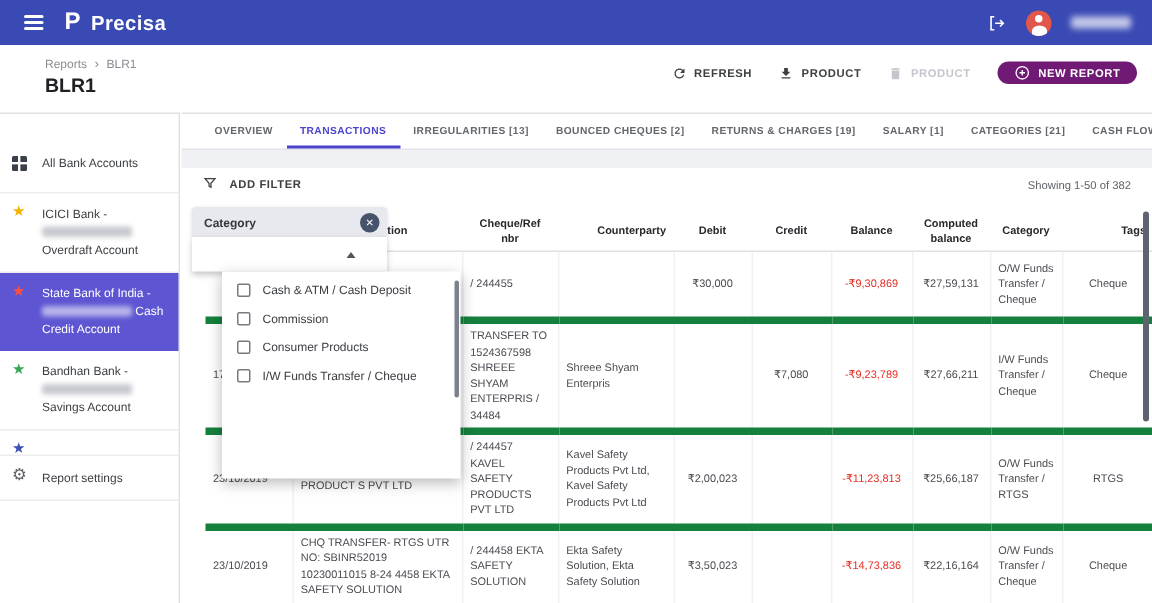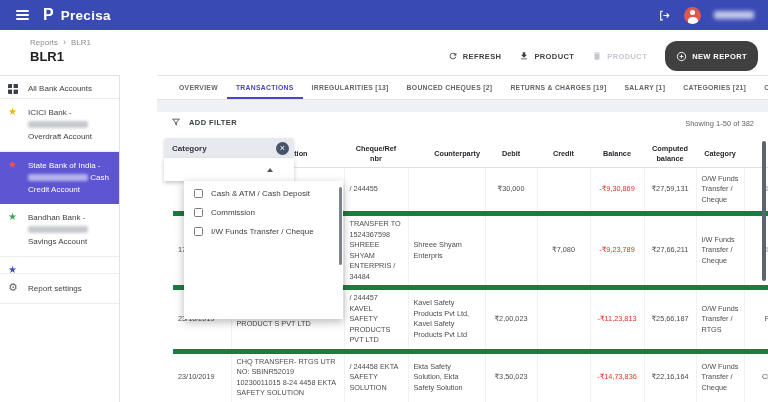--- a/index.html
+++ b/index.html
@@ -20,38 +20,38 @@
   .name-redact { width:40px; height:8px; background:rgba(255,255,255,.7); border-radius:2px; filter:blur(2px); }
 
   
   .subhead { position:absolute; left:0; top:30px; width:768px; height:45px; background:#fff; }
   .breadcrumb { position:absolute; left:30px; top:7px; font-size:8px; color:#8a8d93; display:flex; gap:5px; align-items:center; }
   .breadcrumb .sep { font-size:9px; color:#8a8d93; }
   .page-title { position:absolute; left:30px; top:19px; font-size:13px; font-weight:bold; color:#202124; }
   .toolbar { position:absolute; right:10px; top:11px; display:flex; align-items:center; gap:18px; }
   .tool-btn { display:flex; align-items:center; gap:5px; font-size:7.5px; font-weight:bold; letter-spacing:.4px; color:#3c4043; cursor:pointer; background:none; border:none; font-family:inherit; }
   .tool-btn.disabled { color:#c3c6cc; cursor:default; }
-  .primary-btn { display:flex; align-items:center; gap:5px; background:#404040; color:#fff; border:none; border-radius:12px; height:30px; padding:0 11px; font-size:7.5px; font-weight:bold; letter-spacing:.4px; cursor:pointer; font-family:inherit;justify-content:space-between; }
+  .primary-btn { display:flex; align-items:center; gap:5px; background:#701a75; color:#fff; border:none; border-radius:12px; height:15px; padding:0 11px; font-size:7.5px; font-weight:bold; letter-spacing:.4px; cursor:pointer; font-family:inherit;justify-content:space-between; }
 
   
   .sidebar { position:absolute; left:0; top:75px; width:120px; bottom:0; background:#fff; border-top:1px solid #e2e2e6; border-right:1px solid #e2e2e6; }
   .side-item { position:relative; padding:8px 6px 8px 28px; font-size:8px; color:#3c3f43; line-height:12px; border-bottom:1px solid #ececef; cursor:pointer; }
   .side-item .ic { position:absolute; left:8px; top:8px; }
   .grid-ic { width:10px; height:10px; background:
       linear-gradient(#fff,#fff) center/1.6px 100% no-repeat,
       linear-gradient(#fff,#fff) center/100% 1.6px no-repeat, #3b3f4a; border-radius:1px; }
   .star { font-size:10px; line-height:10px; }
   .redact { display:inline-block; width:60px; height:7px; background:#c7c9cf; border-radius:2px; filter:blur(1.6px); vertical-align:middle; }
   .side-item.selected { background:#5d55d2; color:#fff; border-bottom:none; }
   .side-item.selected .redact { background:rgba(255,255,255,.55); }
   .gear { font-size:11px; color:#5f6368; line-height:10px; }
   .settings { border-top:0px; }
 
   
-  .main { position:absolute; left:121px; top:75px; right:0; bottom:0; background:#fff; border-top:1px solid #e2e2e6;margin-left:36px; }
+  .main { position:absolute; left:121px; top:75px; right:0; bottom:0; background:#fff; border-top:1px solid #e2e2e6; }
   .tabs { position:absolute; left:0; top:0; right:0; height:24px; display:flex; align-items:stretch; padding:0 10px 0 13px; border-bottom:1px solid #e4e4e8; }
   .tab { display:flex; align-items:center; font-size:6.8px; font-weight:bold; letter-spacing:.3px; color:#63666b; padding:0 9px; cursor:pointer; white-space:nowrap; }
   .tab.active { color:#4b43cb; box-shadow:inset 0 -2px 0 #4b43cb; }
   .band { position:absolute; left:0; top:24px; right:0; height:12px; background:#f0f1f4; }
   .card { position:absolute; left:0; top:36px; right:0; bottom:0; background:#fff; }
 
   .addfilter { position:absolute; left:14px; top:41px; display:flex; align-items:center; gap:8px; font-size:7.5px; font-weight:bold; letter-spacing:.4px; color:#3c4043; cursor:pointer; }
   .showing { position:absolute; right:14px; top:43px; font-size:7.5px; color:#5f6368; }
 
   
@@ -144,21 +144,21 @@
         <svg width="11" height="11" viewBox="0 0 24 24">
             <circle cx="12" cy="12" r="9" fill="none" stroke="#fff" stroke-width="2"></circle>
             <path d="M12 8v8M8 12h8" stroke="#fff" stroke-width="2"></path>
           </svg>
         <span>NEW REPORT</span>
       </button>
     </div>
   </div>
 
   <div class="sidebar">
-    <div class="side-item" style="padding-top:7px;padding-bottom:3px;">
+    <div class="side-item" style="padding-top:7px;padding-bottom:13px;margin-top:20px;">
       <span class="ic grid-ic"></span>
       <span>All Bank Accounts</span>
     </div>
     <div class="side-item">
       <span class="ic star" style="color:#f5b301">★</span>
       <div>
         <span>ICICI Bank -</span><br>
         <span class="redact"></span>
         <span>Overdraft Account</span>
       </div>
@@ -303,20 +303,24 @@
         <div class="dd-item">
           <span class="dd-box"></span>
           <span class="dd-text">Cash &amp; ATM / Cash Deposit</span>
         </div>
         <div class="dd-item">
           <span class="dd-box"></span>
           <span class="dd-text">Commission</span>
         </div>
         <div class="dd-item">
           <span class="dd-box"></span>
+          <span class="dd-text">Consumer Products</span>
+        </div>
+        <div class="dd-item">
+          <span class="dd-box"></span>
           <span class="dd-text">I/W Funds Transfer / Cheque</span>
         </div>
         <div class="dd-scroll"></div>
       </div>
     </div>
 
   </div>
 </div>
 
 </body></html>

